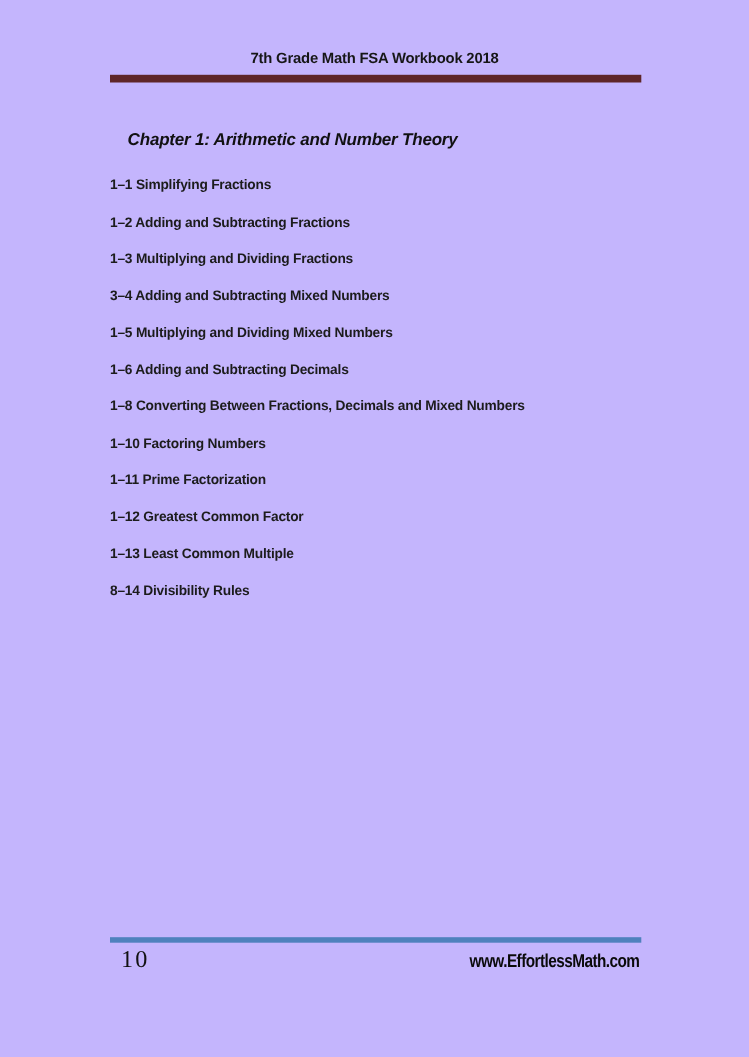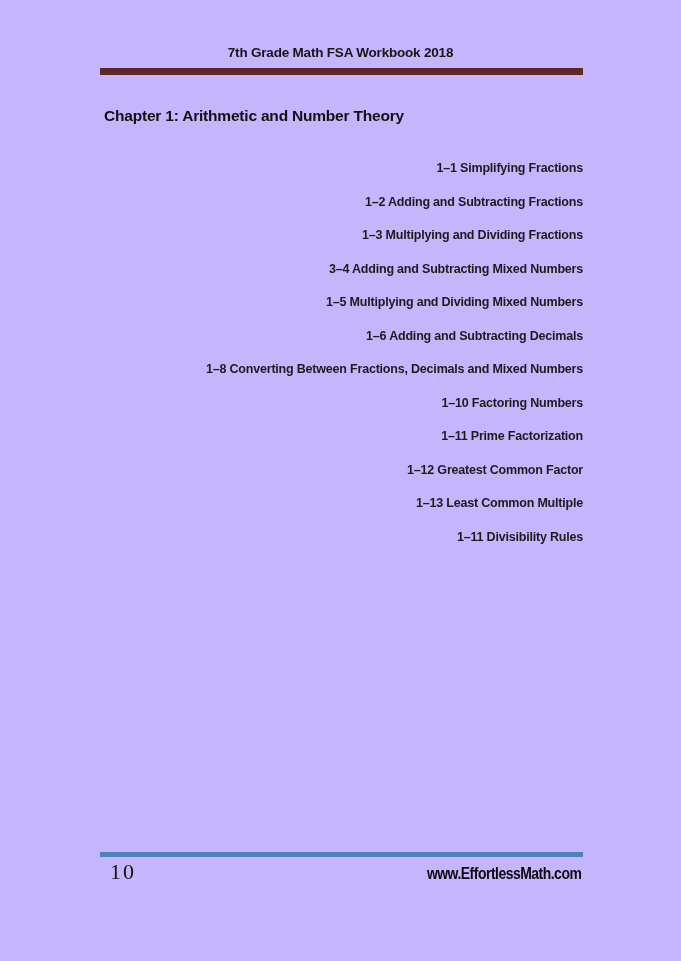--- a/index.html
+++ b/index.html
@@ -39,45 +39,45 @@
     top: 68px;
     left: 100px;
     width: 483px;
     height: 7px;
     background: var(--header-rule);
   }
   .chapter-title {
     position: absolute;
     top: 102px;
     left: 100px;
-    margin: 4px;
+    margin: 16px;
     font-size: 15.5px;
     font-weight: bold;
     letter-spacing: -0.2px;
     line-height: 19px;
     color: #111111;
+    font-style: italic;
   }
   .toc {
     position: absolute;
     top: 161px;
     left: 100px;
     width: 483px;
     margin: 0;
     padding: 0;
     list-style: none;
   }
   .toc li {
     height: 33.5px;
     font-size: 12.5px;
     font-weight: bold;
     letter-spacing: -0.2px;
     line-height: 14px;
     color: #1c1c1c;
     white-space: nowrap;
-    text-align: right;
   }
   .footer-rule {
     position: absolute;
     top: 852px;
     left: 100px;
     width: 483px;
     height: 5px;
     background: var(--footer-rule);
   }
   .page-number {
@@ -120,21 +120,21 @@
     <li>1–2 Adding and Subtracting Fractions</li>
     <li>1–3 Multiplying and Dividing Fractions</li>
     <li>3–4 Adding and Subtracting Mixed Numbers</li>
     <li>1–5 Multiplying and Dividing Mixed Numbers</li>
     <li>1–6 Adding and Subtracting Decimals</li>
     <li>1–8 Converting Between Fractions, Decimals and Mixed Numbers</li>
     <li>1–10 Factoring Numbers</li>
     <li>1–11 Prime Factorization</li>
     <li>1–12 Greatest Common Factor</li>
     <li>1–13 Least Common Multiple</li>
-    <li>1–11 Divisibility Rules</li>
+    <li>8–14 Divisibility Rules</li>
   </ul>
 
   <div class="footer-rule"></div>
 
   <span class="page-number">10</span>
 
   <span class="website">www.EffortlessMath.com</span>
 
 </div>
 

